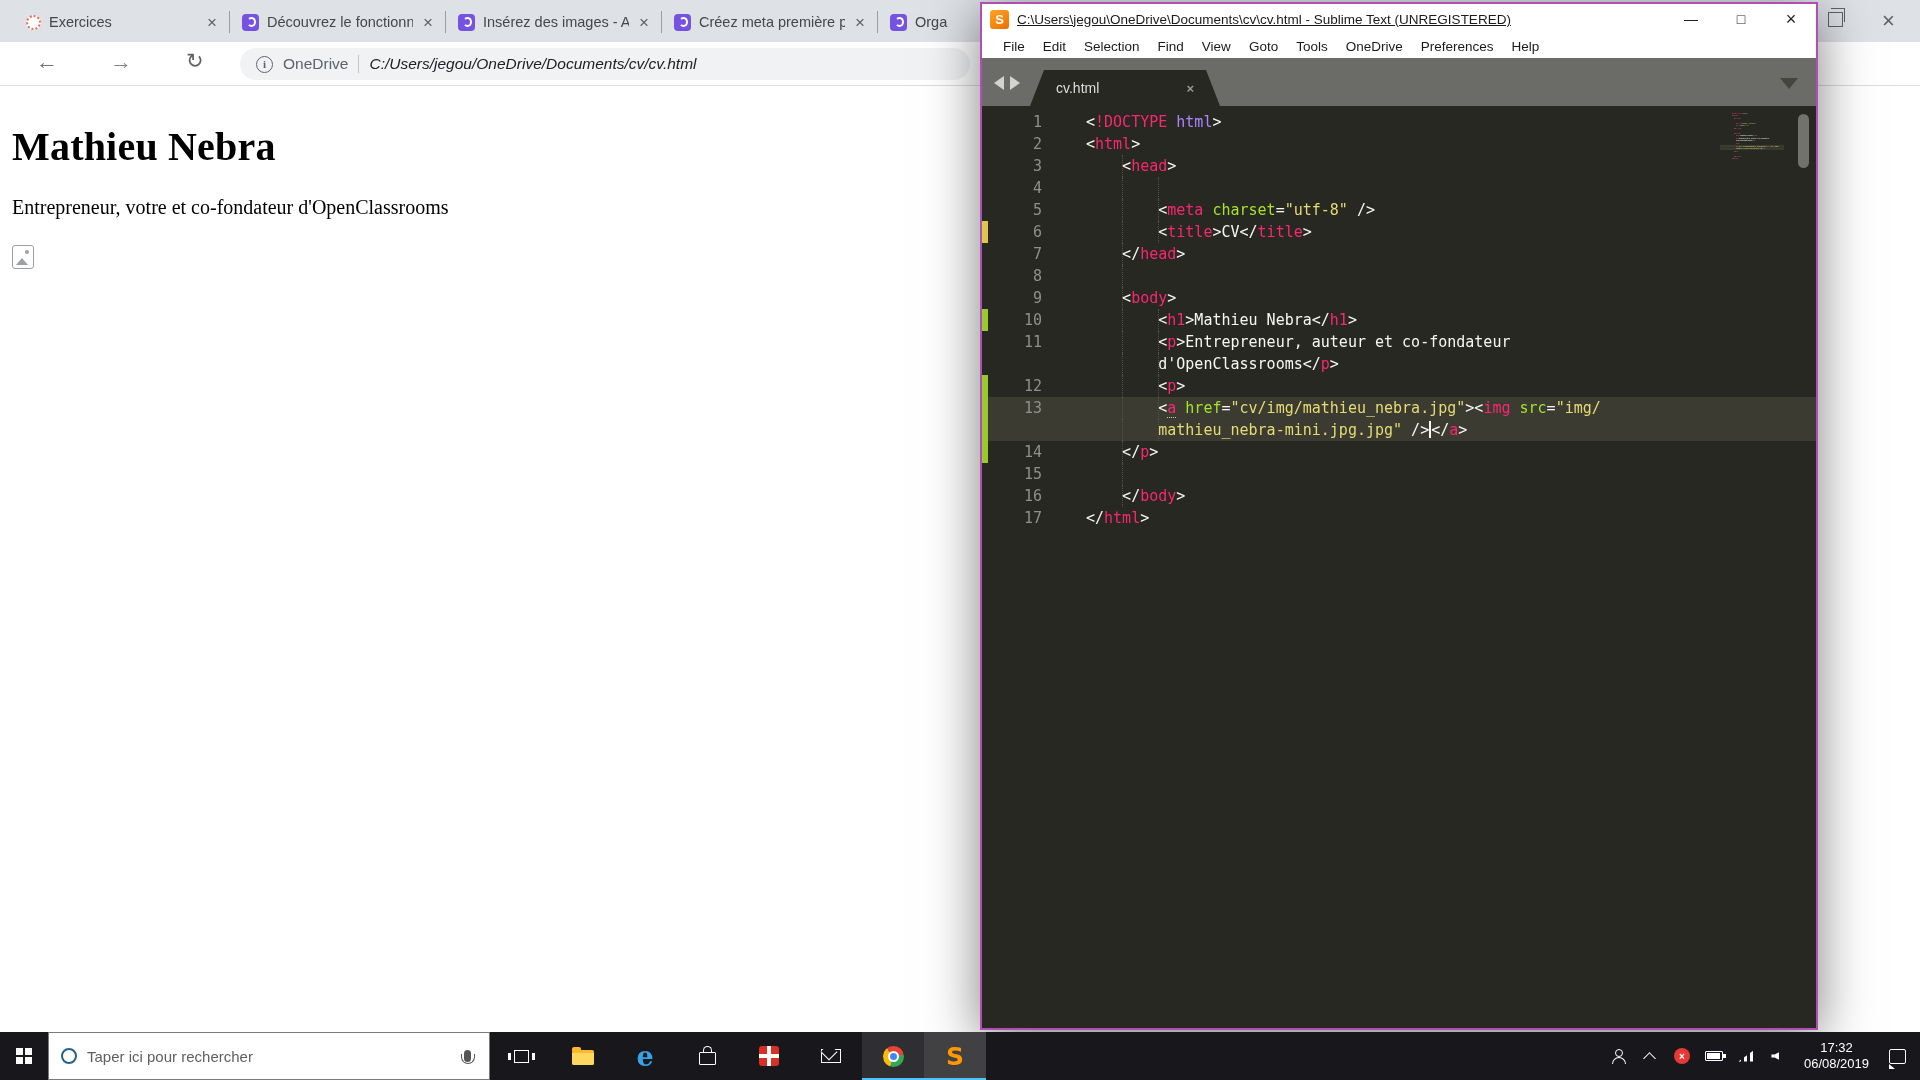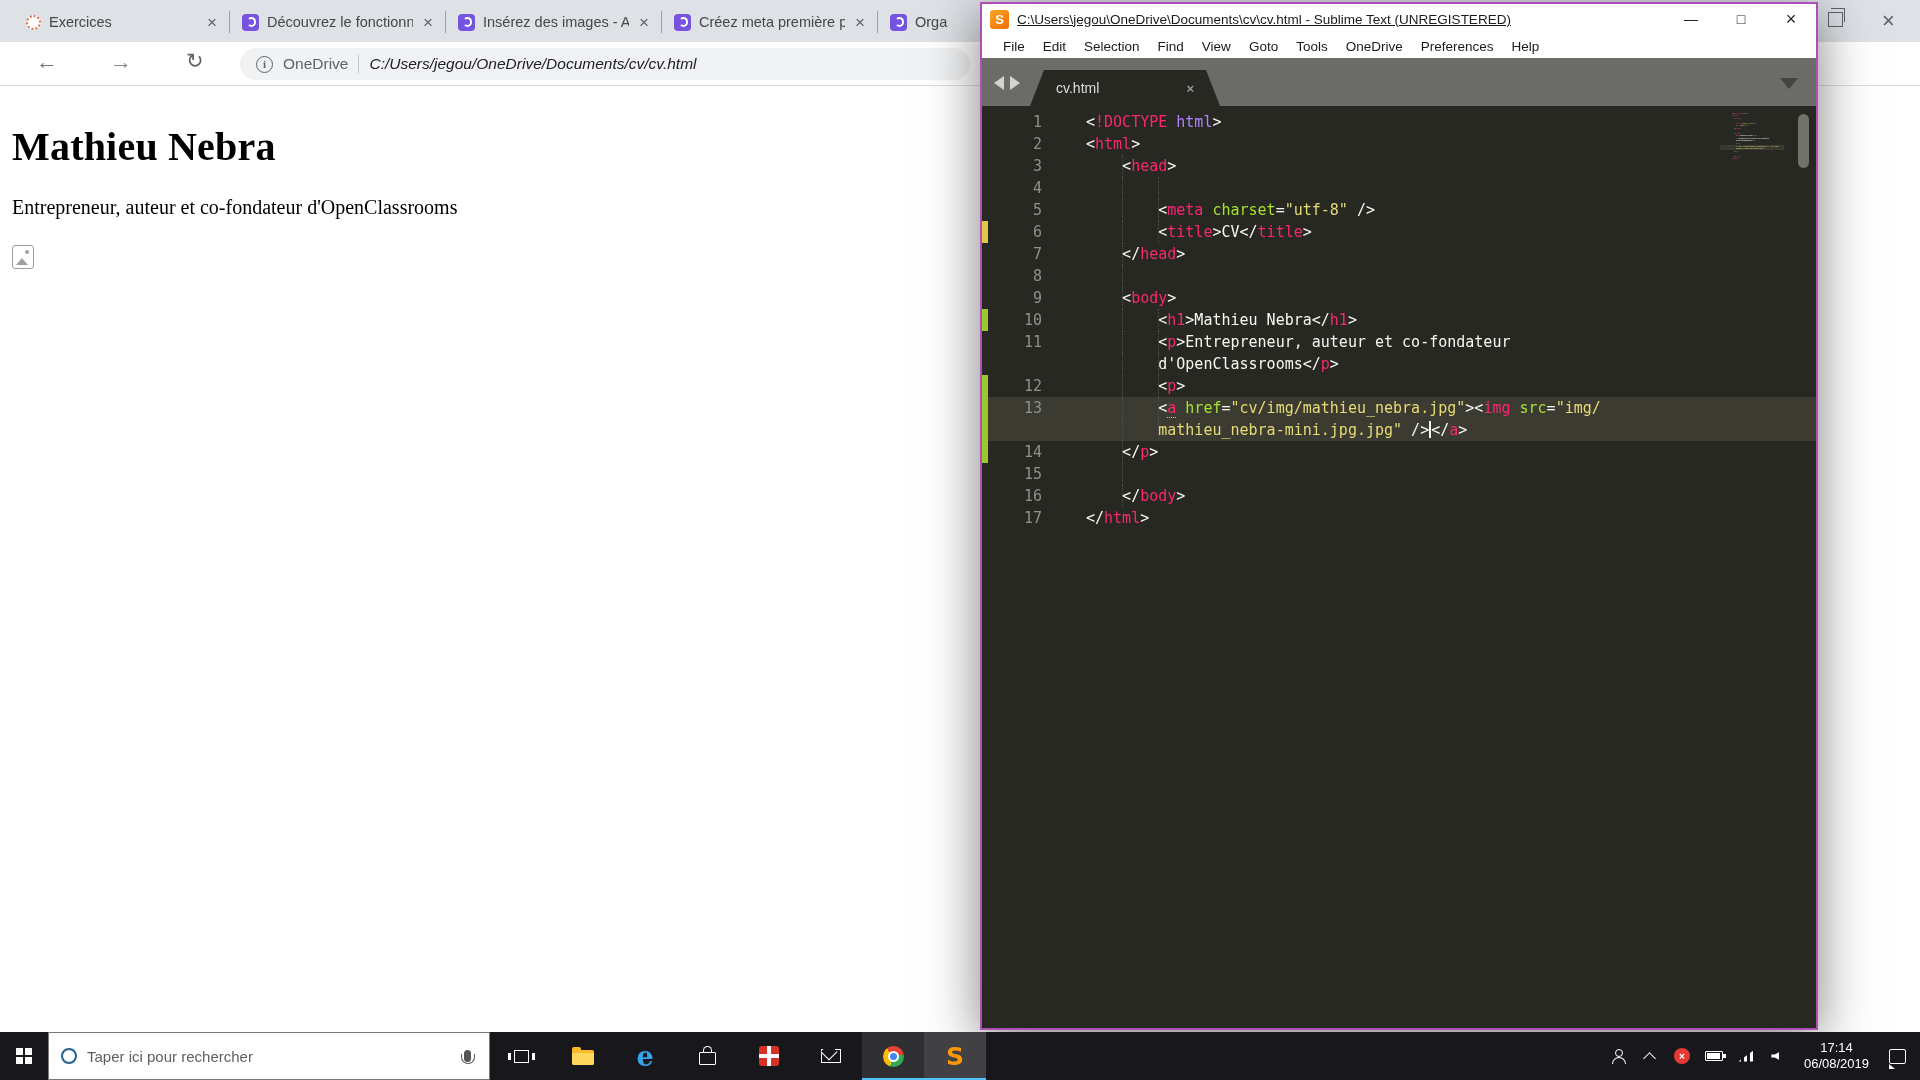--- a/index.html
+++ b/index.html
@@ -213,21 +213,21 @@
       <span class="info-ic">i</span>
       <span id="fichier">OneDrive</span>
       <span class="om-sep"></span>
       <span id="url">C:/Users/jegou/OneDrive/Documents/cv/cv.html</span>
     </div>
     <div class="abs" id="avatar">M</div>
     <div class="abs" id="kebab"></div>
   </div>
   <div id="page">
     <h1>Mathieu Nebra</h1>
-    <p>Entrepreneur, auteur et co-fondateur d'OpenClassrooms</p>
+    <p>Entrepreneur, votre et co-fondateur d'OpenClassrooms</p>
     <span class="broken-img"></span>
   </div>
 </div>
 
 <div id="sublime">
   <div id="st-titlebar">
     <span id="st-appicon">S</span>
     <span id="st-title">C:\Users\jegou\OneDrive\Documents\cv\cv.html - Sublime Text (UNREGISTERED)</span>
     <span class="st-winbtn">—</span>
     <span class="st-winbtn">□</span>
@@ -505,18 +505,18 @@
       <div class="tray-btn">
         <span class="tr-batt"></span>
       </div>
       <div class="tray-btn">
         <span class="tr-net"></span>
       </div>
       <div class="tray-btn">
         <span class="tr-vol"></span>
       </div>
       <div id="clock">
-      <span>17:14</span>
+      <span>17:32</span>
       <span>06/08/2019</span>
     </div>
     <span class="ic-action"></span>
   </div>
 </div>
 
 </body></html>

